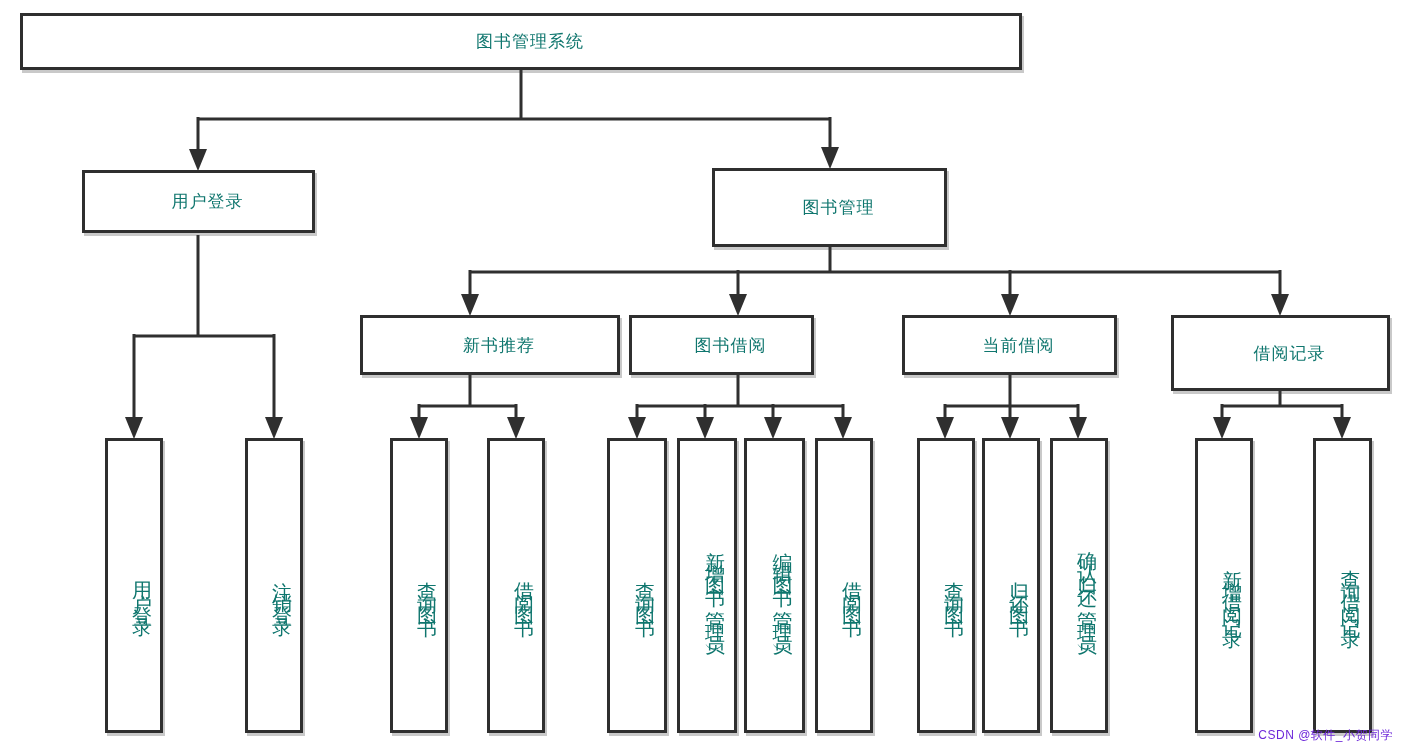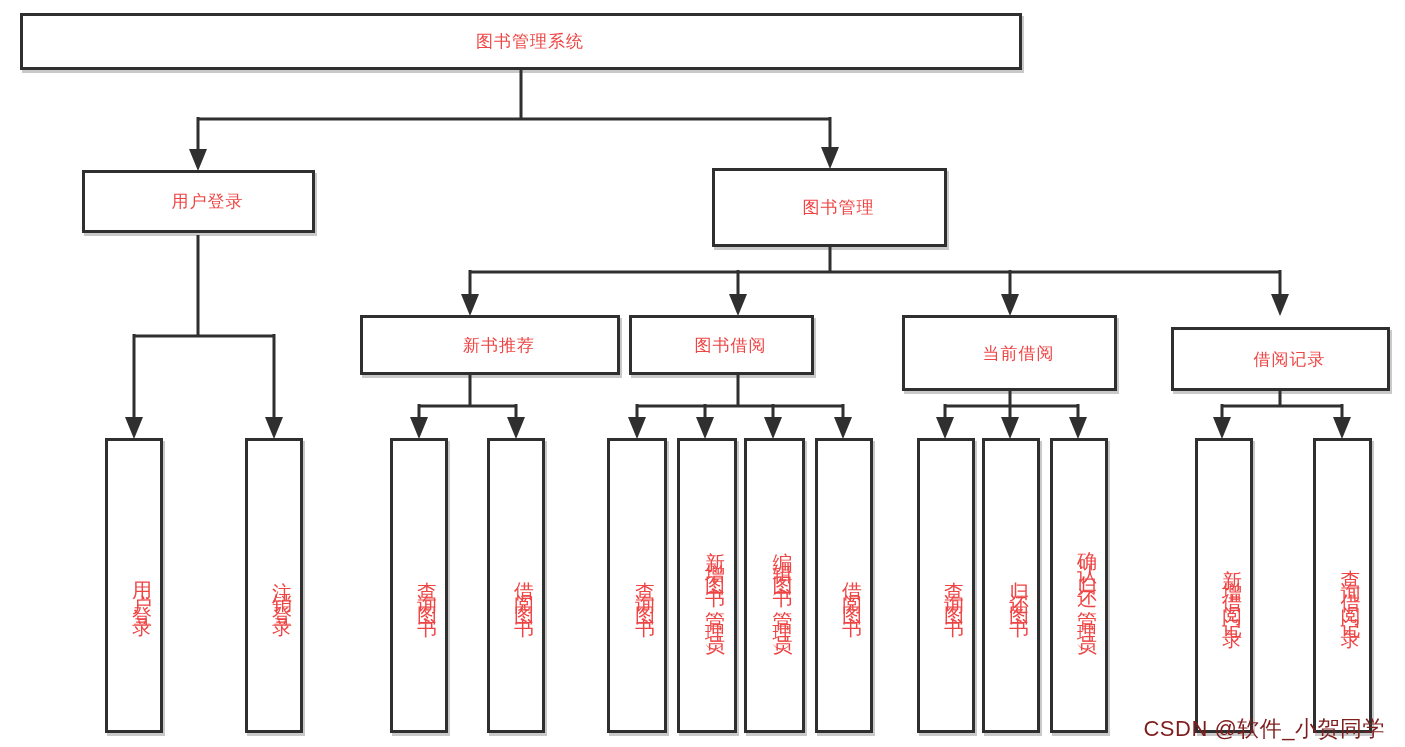--- a/index.html
+++ b/index.html
@@ -20,39 +20,39 @@
   .connectors polygon { fill: #2f2f2f; }
   .node {
     position: absolute;
     box-sizing: border-box;
     background: #ffffff;
     border: 3px solid #2f2f2f;
     box-shadow: 2px 3px 0 rgba(60,60,60,0.28);
     display: flex;
     align-items: center;
     justify-content: center;
-    color: #ef4444;
+    color: #0f766e;
     font-size: 17px;
     letter-spacing: 1px;
     text-align: left;
     padding-left: 18px;
   }
   .leaf {
     writing-mode: vertical-rl;
     text-orientation: mixed;
     font-size: 20px;
     letter-spacing: 12px;
     padding-top: 8px;
   }
   .watermark {
     position: absolute;
-    right: 20px;
+    right: 12px;
     bottom: 3px;
-    font-size: 22px;
-    color: #7f1d1d;
+    font-size: 12px;
+    color: #6d28d9;
     letter-spacing: 0.5px;
     white-space: nowrap;
   }
 </style>
 </head>
 <body>
 
 <div>
 
   <svg class="connectors" viewBox="0 0 1405 747" xmlns="http://www.w3.org/2000/svg">
@@ -98,22 +98,22 @@
     </g>
   </svg>
 
   <div class="node" style="left:20px; top:13px; width:1002px; height:57px;">图书管理系统</div>
 
   <div class="node" style="left:82px; top:170px; width:233px; height:63px;">用户登录</div>
   <div class="node" style="left:712px; top:168px; width:235px; height:79px;">图书管理</div>
 
   <div class="node" style="left:360px; top:315px; width:260px; height:60px;">新书推荐</div>
   <div class="node" style="left:629px; top:315px; width:185px; height:60px;">图书借阅</div>
-  <div class="node" style="left:902px; top:315px; width:215px; height:76px;">当前借阅</div>
-  <div class="node" style="left:1171px; top:327px; width:219px; height:64px;font-family:Liberation Serif, serif;">借阅记录</div>
+  <div class="node" style="left:902px; top:315px; width:215px; height:60px;">当前借阅</div>
+  <div class="node" style="left:1171px; top:315px; width:219px; height:76px;font-family:Liberation Serif, serif;">借阅记录</div>
 
   <div class="node leaf" style="left:105px; top:438px; width:58px; height:295px;">用户登录</div>
   <div class="node leaf" style="left:245px; top:438px; width:58px; height:295px;">注销登录</div>
 
   <div class="node leaf" style="left:390px; top:438px; width:58px; height:295px;">查询图书</div>
   <div class="node leaf" style="left:487px; top:438px; width:58px; height:295px;">借阅图书</div>
 
   <div class="node leaf" style="left:607px; top:438px; width:60px; height:295px;">查询图书</div>
   <div class="node leaf" style="left:677px; top:438px; width:60px; height:295px;">新增图书（管理员）</div>
   <div class="node leaf" style="left:744px; top:438px; width:61px; height:295px;">编辑图书（管理员）</div>

